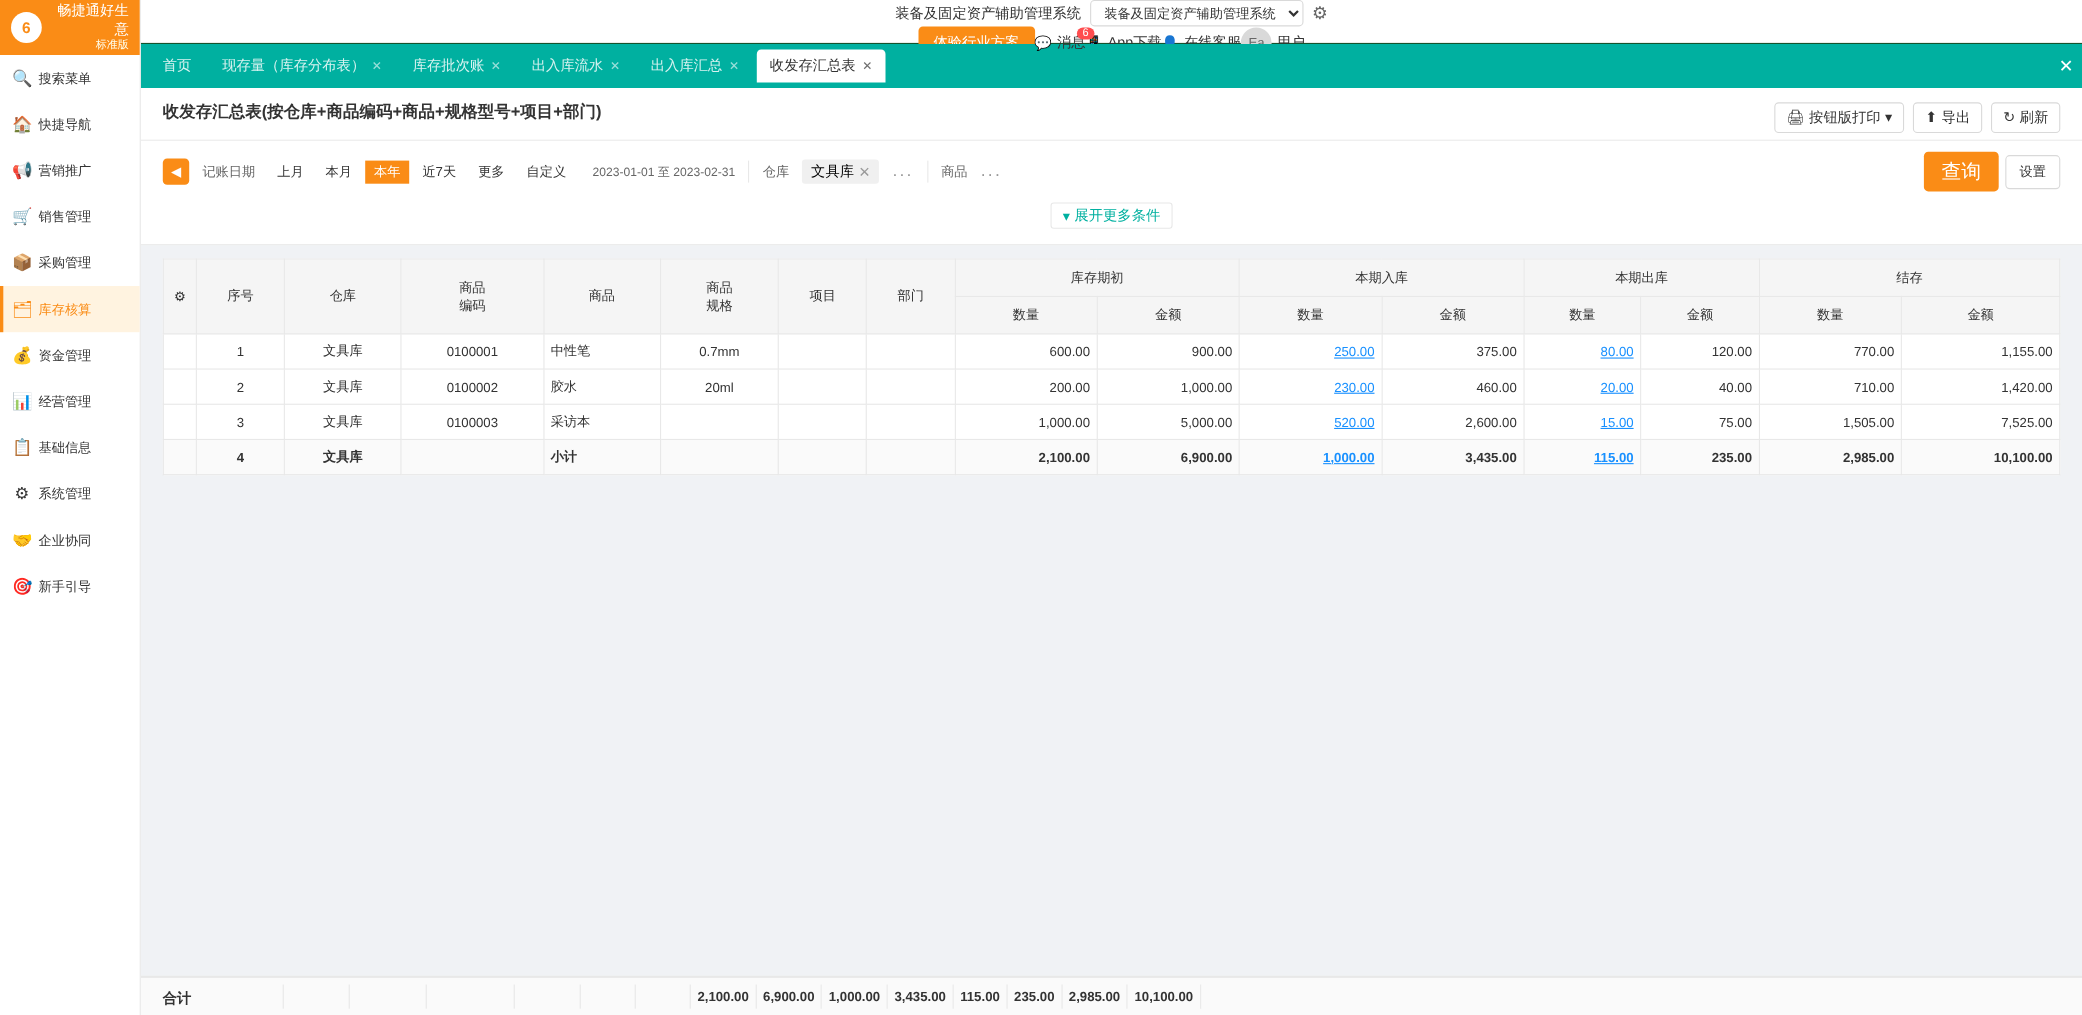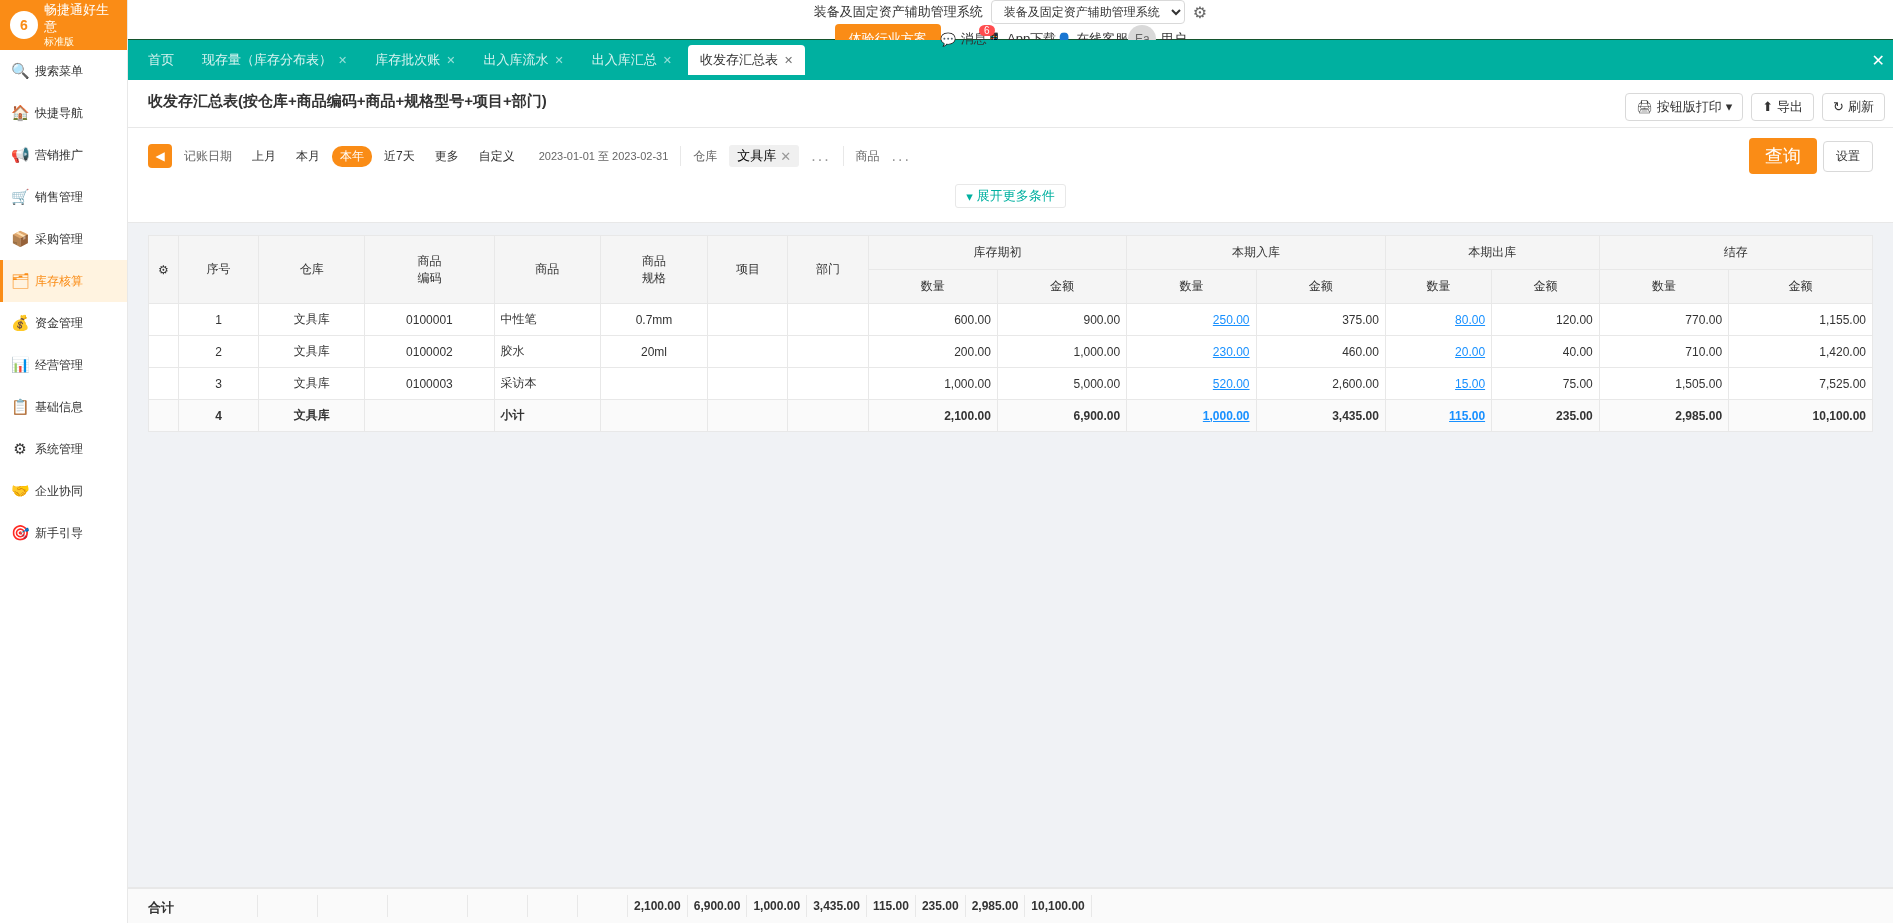--- a/index.html
+++ b/index.html
@@ -2,21 +2,21 @@
 <html><head>
   <meta charset="utf-8">
   <style>
     * { box-sizing: border-box; margin: 0; padding: 0; font-family: 'Microsoft YaHei', Arial, sans-serif; font-size: 13px; }
     body { display: flex; height: 923px; overflow: hidden; background: #f0f2f5; }
 
     
     .sidebar { width: 128px; background: #fff; display: flex; flex-direction: column; border-right: 1px solid #e8e8e8; flex-shrink: 0; }
     .sidebar-logo { background: #fa8c16; padding: 10px; display: flex; align-items: center; gap: 6px; height: 50px; }
     .sidebar-logo-icon { width: 28px; height: 28px; background: #fff; border-radius: 50%; display: flex; align-items: center; justify-content: center; font-size: 14px; font-weight: bold; color: #fa8c16; flex-shrink: 0; }
-    .sidebar-logo-text { color: #fff; font-size: 12px; line-height: 1.3; }
+    .sidebar-logo-text { color: #fff; font-size: 12px; line-height: 1.3; text-align: right; }
     .sidebar-logo-badge { font-size: 10px; color: #ffe; }
     .sidebar-menu-item { display: flex; align-items: center; gap: 6px; padding: 12px 8px; cursor: pointer; color: #333; border-left: 3px solid transparent; }
     .sidebar-menu-item.active { background: #fff3e0; color: #fa8c16; border-left: 3px solid #fa8c16; }
     .sidebar-menu-icon { font-size: 15px; width: 18px; text-align: center; flex-shrink: 0; }
     .sidebar-menu-label { font-size: 12px; }
 
     
     .main { flex: 1; display: flex; flex-direction: column; overflow: hidden; }
 
     
@@ -36,34 +36,34 @@
     .tabbar { height: 40px; background: #00b0a0; display: flex; align-items: center; padding: 0 8px; gap: 4px; flex-shrink: 0; }
     .tab { display: flex; align-items: center; gap: 6px; padding: 6px 12px; border-radius: 4px 4px 0 0; cursor: pointer; color: rgba(255,255,255,0.85); font-size: 13px; white-space: nowrap; }
     .tab.active { background: #fff; color: #333; }
     .tab-close { font-size: 11px; color: inherit; opacity: 0.7; }
     .tabbar-close-all { margin-left: auto; color: #fff; cursor: pointer; font-size: 16px; }
 
     
     .content { flex: 1; display: flex; flex-direction: column; overflow: hidden; background: #f0f2f5; padding: 0; }
 
     
-    .page-header { background: #fff; padding: 12px 8px 0 20px; border-bottom: 1px solid #e8e8e8; }
+    .page-header { background: #fff; padding: 12px 20px 0 20px; border-bottom: 1px solid #e8e8e8; }
     .page-title { font-size: 15px; font-weight: bold; color: #333; margin-bottom: 10px; }
     .btn-print { border: 1px solid #d9d9d9; background: #fff; border-radius: 4px; padding: 4px 10px; cursor: pointer; color: #333; font-size: 12px; display: flex; align-items: center; gap: 4px; }
     .btn-export { border: 1px solid #d9d9d9; background: #fff; border-radius: 4px; padding: 4px 10px; cursor: pointer; color: #333; font-size: 12px; display: flex; align-items: center; gap: 4px; }
     .btn-refresh { border: 1px solid #d9d9d9; background: #fff; border-radius: 4px; padding: 4px 10px; cursor: pointer; color: #333; font-size: 12px; display: flex; align-items: center; gap: 4px; }
 
     
     .filter-area { background: #fff; padding: 10px 20px; border-bottom: 1px solid #e8e8e8; flex-shrink: 0; }
     .filter-row { display: flex; align-items: center; gap: 12px; flex-wrap: wrap; margin-bottom: 6px; }
     .filter-collapse-btn { width: 24px; height: 24px; background: #fa8c16; border-radius: 4px; display: flex; align-items: center; justify-content: center; cursor: pointer; color: #fff; font-size: 12px; flex-shrink: 0; }
     .filter-label { color: #666; font-size: 12px; white-space: nowrap; }
     .date-options { display: flex; align-items: center; gap: 4px; }
     .date-opt { padding: 2px 8px; border-radius: 3px; cursor: pointer; color: #333; font-size: 12px; }
-    .date-opt.active { background: #fa8c16; color: #fff; border-radius: 10px; }
+    .date-opt.active { background: #fa8c16; color: #fff; border-radius: 0; }
     .date-range { color: #666; font-size: 11px; margin-left: 4px; }
     .filter-divider { width: 1px; height: 20px; background: #e8e8e8; }
     .filter-tag { display: flex; align-items: center; gap: 4px; background: #f0f0f0; border-radius: 3px; padding: 2px 8px; font-size: 12px; }
     .filter-tag-close { cursor: pointer; color: #999; }
     .filter-dots { color: #999; cursor: pointer; font-size: 16px; letter-spacing: 2px; }
     .btn-query { background: #fa8c16; color: #fff; border: none; border-radius: 4px; padding: 6px 16px; cursor: pointer; font-size: 18px; }
     .btn-settings { border: 1px solid #d9d9d9; background: #fff; border-radius: 4px; padding: 6px 12px; cursor: pointer; color: #333; font-size: 12px; }
     .expand-row { display: flex; align-items: center; justify-content: center; padding: 4px 0; }
     .expand-btn { display: flex; align-items: center; gap: 4px; color: #00b0a0; cursor: pointer; font-size: 12px; border: 1px solid #e8e8e8; border-radius: 3px; padding: 2px 10px; background: #fff; }
 

